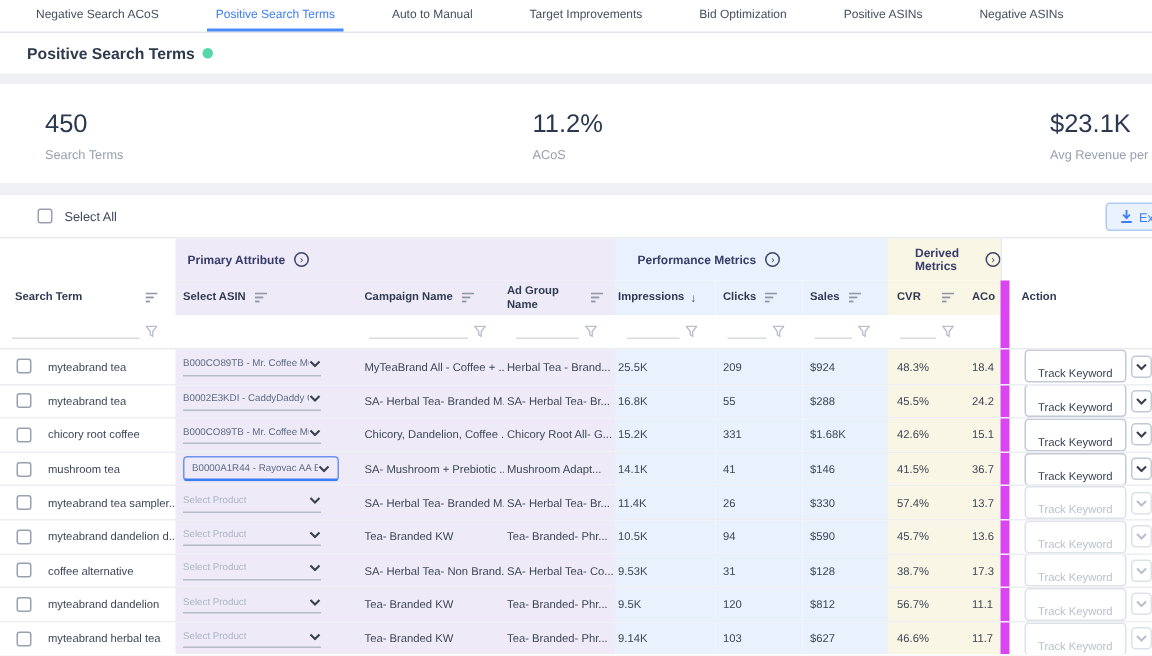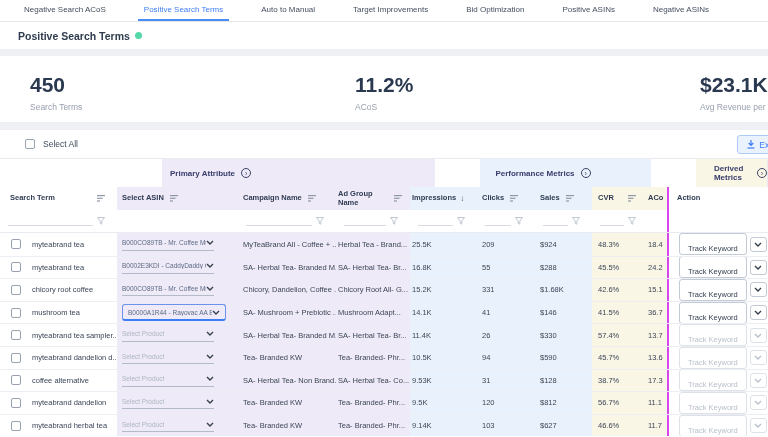--- a/index.html
+++ b/index.html
@@ -16,21 +16,21 @@
   .tab.active { color:#3d7df4; border-bottom-color:#4a8cf5; }
   
   .title-row { height:27px; background:#fff; display:flex; align-items:center;
                gap:5px; padding-left:18px; }
   .page-title { font-size:10.5px; font-weight:bold; color:#2e3b4e; }
   .info-dot { width:7px; height:7px; border-radius:50%; background:#55d8a7; display:inline-block; }
   .gap7 { height:7px; } .gap8 { height:8px; }
   
   .stats-card { height:66px; background:#fff; position:relative; }
   .stat { position:absolute; top:17px; }
-  .stat-value { font-size:21px; font-weight:bold; color:#2a3950; }
+  .stat-value { font-size:17px; font-weight:normal; color:#2a3950; }
   .stat-label { font-size:8.5px; color:#97a0ae; margin-top:5px; white-space:nowrap; }
   
   .table-card { background:#fff; height:307px; overflow:hidden; position:relative; }
   .selectall-row { height:29px; border-bottom:1px solid #e9ebf0; display:flex;
                    align-items:center; padding-left:25px; gap:8px; position:relative; }
   .cb { width:10px; height:10px; border:1px solid #98a1b0; border-radius:2px;
         background:#fff; display:inline-block; flex:0 0 auto; }
   .selectall-label { font-size:8.5px; color:#3f4a5a; }
   .export-btn { position:absolute; right:-16px; top:5px; height:19px;
         display:flex; align-items:center; gap:4px; background:#eaf2fe;
@@ -40,34 +40,34 @@
   .trow { display:flex; width:768px; }
   .cell { display:flex; align-items:center; overflow:hidden; white-space:nowrap;
           height:100%; flex:0 0 auto; }
   .cw0{width:32px;} .cw1{width:85px;} .cw2{width:121px;} .cw3{width:98px;}
   .cw4{width:74px;} .cw5{width:67px;} .cw6{width:58px;} .cw7{width:57px;}
   .cw8{width:56px;} .cw9{width:19px;} .cw10{width:101px;} .cwA{width:117px;}
   .bg-purple{background:#eeeaf8;} .bg-blue{background:#e9f2fc;} .bg-yellow{background:#faf6e5;}
   .pad2{padding-left:2px;} .pad5{padding-left:5px;} .pad6{padding-left:6px;} .pad8{padding-left:8px;}
   
   .group-row { height:28px; }
-  .gblock { display:flex; align-items:center; gap:6px; height:100%;margin-left:45px; }
+  .gblock { display:flex; align-items:center; gap:6px; height:100%; }
   .gw1{width:293px; padding-left:8px;} .gw2{width:182px; padding-left:15px;}
   .gw3{width:75px; padding-left:18px;} .gfill{flex:1; border-left:1px solid #e8eaef;}
   .glabel { font-size:8px; font-weight:bold; color:#373c6b; }
   .gcirc { width:10px; height:10px; border:1px solid #3c4668; border-radius:50%;
            display:flex; align-items:center; justify-content:center;
            font-size:7px; color:#3c4668; line-height:1; cursor:pointer; flex:0 0 auto; }
   
   .header-row { height:23px; }
   .hlabel { font-size:7.5px; font-weight:bold; color:#2f3b52; line-height:1.1; white-space:normal; }
   .sort-icon { margin-left:6px; flex:0 0 auto; cursor:pointer; }
   .sort-right { margin-left:auto; margin-right:8px; }
   .desc-arrow { font-size:8px; color:#4d5a70; font-weight:bold; margin-left:4px; cursor:pointer; }
-  .actioncell { border-left:2px solid #d946ef; }
+  .actioncell { border-left:6px solid #d946ef; }
   
   .filter-row { height:23px; border-bottom:1px solid #e9ebf0; }
   .fwrap { display:flex; align-items:center; width:100%; padding:0 12px 0 8px; }
   .fline { flex:1; border-bottom:1px solid #d8dbe2; height:10px; cursor:text; }
   .funnel { margin-left:4px; flex:0 0 auto; cursor:pointer; }
   
   .drow { height:22.6px; }
   .drow + .drow { border-top:1px solid #eceef3; }
   .cbcell { justify-content:center; }
   .dtext { font-size:7.5px; color:#3c4657; }

